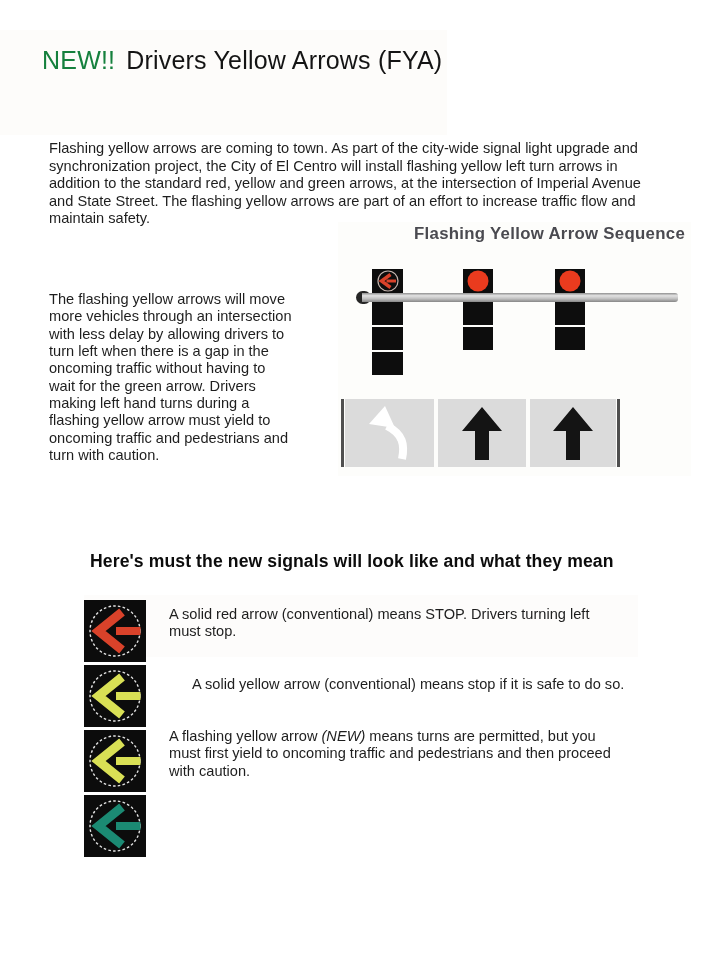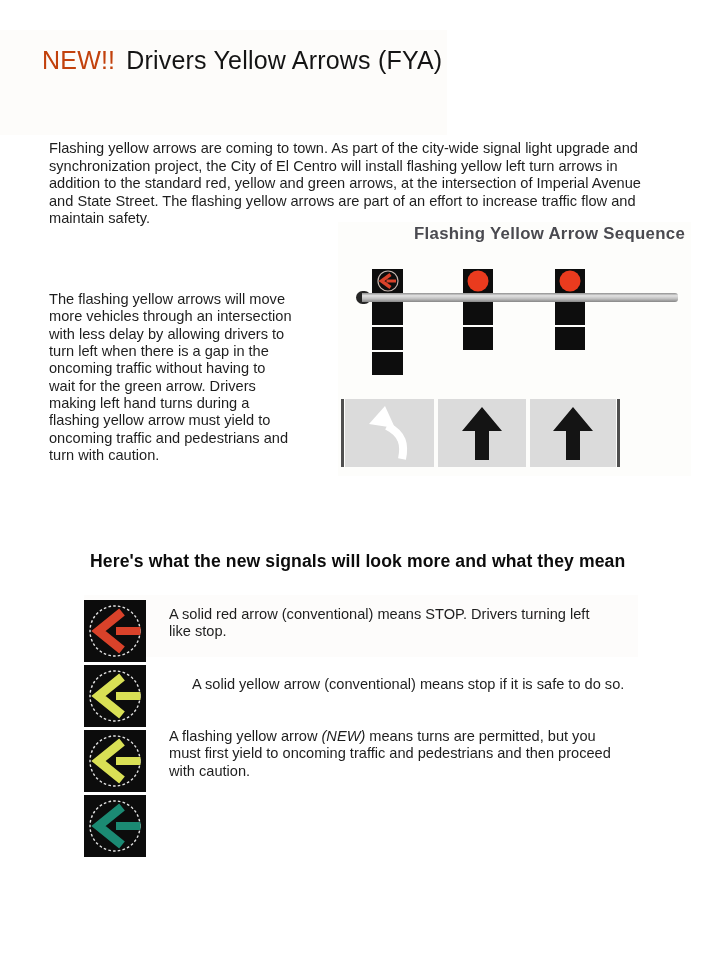--- a/index.html
+++ b/index.html
@@ -4,21 +4,21 @@
 <style>
   html,body{margin:0;padding:0;background:#fff;}
   .slide{
     position:relative;width:720px;height:960px;background:#ffffff;overflow:hidden;
     font-family:"Liberation Sans", sans-serif;color:#1e1e1e;
   }
   .tint{position:absolute;z-index:0;}
   .abs{position:absolute;}
   
   .title-line{left:42px;top:46px;font-size:25px;letter-spacing:.2px;white-space:nowrap;z-index:2;}
-  .title-badge{color:#c2410c;margin-right:11px;}
+  .title-badge{color:#15803d;margin-right:11px;}
   .title-main{color:#141414;}
   
   .para{white-space:pre-line;z-index:2;}
   .intro{left:49px;top:140px;font-size:14.6px;line-height:17.6px;}
   .benefits{left:49px;top:268px;font-size:14.6px;line-height:17.35px;margin-top:23px;}
   
   .seq-title{left:366px;top:224px;font-size:16.8px;font-weight:bold;color:#4a4a50;letter-spacing:.3px;z-index:2;margin-left:48px;}
   .mast-cap{left:356px;top:291px;width:15px;height:13px;background:#262626;border-radius:7px;z-index:4;}
   .mast-pole{left:362px;top:293px;width:316px;height:9px;z-index:5;
     background:linear-gradient(#8f8f8f 0%,#e2e2e2 30%,#c2c2c2 62%,#868686 100%);
@@ -122,33 +122,33 @@
       <polygon points="21,0 41,24 28,24 28,53 14,53 14,24 1,24" fill="#141414"></polygon>
     </svg>
   </div>
   <div class="abs lane-box" style="left:530px;width:86px;">
     <svg width="42" height="53" viewBox="0 0 42 53">
       <polygon points="21,0 41,24 28,24 28,53 14,53 14,24 1,24" fill="#141414"></polygon>
     </svg>
   </div>
   <div class="abs lane-bar" style="left:617px;"></div>
 
-  <div class="abs signals-heading">Here's what the new signals will look more and what they mean</div>
+  <div class="abs signals-heading">Here's must the new signals will look like and what they mean</div>
 
   <div class="abs row-icon" style="top:600px;">
     <svg width="62" height="62" viewBox="0 0 62 62">
       <circle cx="31" cy="31" r="25" fill="none" stroke="#e3e3e3" stroke-width="1.4" stroke-dasharray="2.6 2.2"></circle>
       <g fill="none" stroke="#d9422a">
         <path d="M38 12 L14.5 31 L38 50" stroke-width="9"></path>
         <path d="M32 31 L56.5 31" stroke-width="8"></path>
       </g>
     </svg>
   </div>
   <div class="abs row-text" style="top:606px;">A solid red arrow (conventional) means STOP. Drivers turning left
-like stop.</div>
+must stop.</div>
 
   <div class="abs row-icon" style="top:665px;">
     <svg width="62" height="62" viewBox="0 0 62 62">
       <circle cx="31" cy="31" r="25" fill="none" stroke="#e3e3e3" stroke-width="1.4" stroke-dasharray="2.6 2.2"></circle>
       <g fill="none" stroke="#d9e055">
         <path d="M38 12 L14.5 31 L38 50" stroke-width="9"></path>
         <path d="M32 31 L56.5 31" stroke-width="8"></path>
       </g>
     </svg>
   </div>

